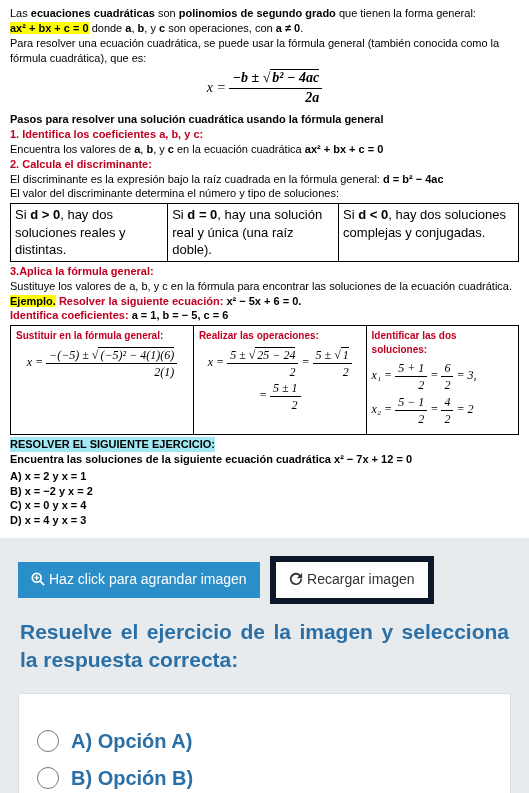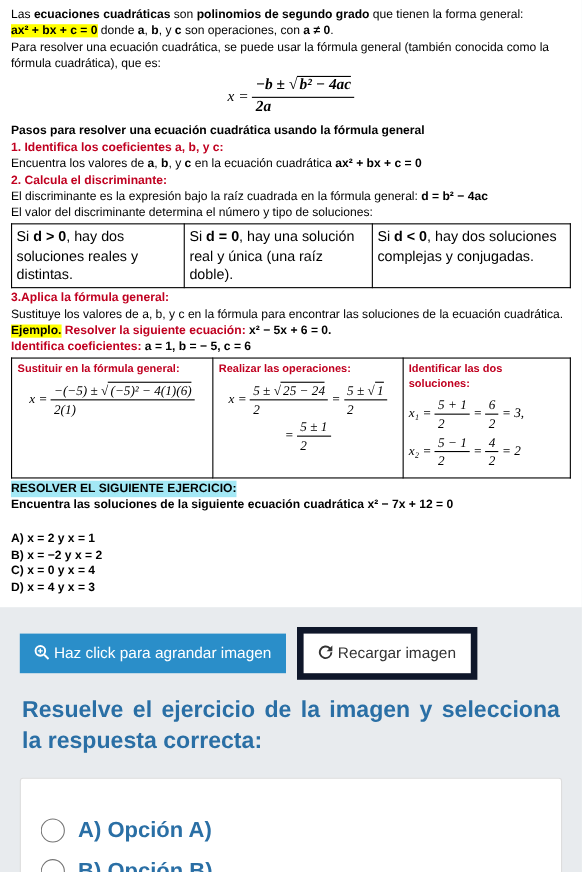--- a/index.html
+++ b/index.html
@@ -3,31 +3,31 @@
 <meta charset="utf-8">
 <style>
 *{box-sizing:border-box;margin:0;padding:0}
 body{background:#e8ebee;font-family:Arial,Helvetica,sans-serif;width:529px}
 .doc{background:#fff;padding:6px 10px 10px;font-size:11px;line-height:1.35;color:#000}
 .hl-y{background:#ffff00}
 .hl-c{background:#a3e8f5}
 .red{color:#c00020;font-weight:bold}
 .b{font-weight:bold}
 .formula{text-align:center;font-family:'Times New Roman',serif;font-style:italic;font-size:14px;margin:4px 0}
-.frac{display:inline-block;vertical-align:middle;text-align:left}
+.frac{display:inline-block;vertical-align:middle;text-align:right}
 .frac .num{display:block;border-bottom:1px solid #000;padding:0 3px}
 .frac .den{display:block;padding:0 3px}
 .sqrt{border-top:1px solid #000;padding-left:2px}
 .radsym{font-style:normal}
 table.disc{border-collapse:collapse;width:100%;margin:2px 0;font-size:13px}
 table.disc td{border:1px solid #000;padding:2px 4px;vertical-align:top}
 table.ex{border-collapse:collapse;width:100%;margin:2px 0;font-size:10px}
 table.ex td{border:1px solid #000;padding:3px 5px;vertical-align:top}
 table.ex td .formula{font-size:12px}
-.opts{margin-top:16px}
+.opts{margin-top:2px}
 .controls{padding:18px 18px 0}
 .btn{display:inline-block;border-radius:0;padding:9px 13px;font-size:14px;cursor:pointer;vertical-align:middle}
 .btn-primary{background:#2a8ec9;color:#fff;border:none}
 .btn-light{background:#fff;color:#333;border:6px solid #0f172a;margin-left:6px}
 .icon{display:inline-block;vertical-align:middle;margin-right:4px}
 .question{padding:14px 20px 8px}
 .qtitle{color:#2a6fa5;font-size:21px;font-weight:bold;line-height:1.35;text-align:justify}
 .answers{background:#fff;margin:10px 18px 18px;border:1px solid #ddd;border-radius:3px;padding:22px 18px 18px}
 .ans-row{display:flex;margin:14px 0;cursor:pointer}
 .ans-row input[type=radio]{width:22px;height:22px;margin-right:12px;accent-color:#888;cursor:pointer}
@@ -37,21 +37,21 @@
 <body>
 
 <div class="doc">
   <div><span>Las </span><span class="b">ecuaciones cuadráticas</span><span> son </span><span class="b">polinomios de segundo grado</span><span> que tienen la forma general:</span></div>
   <div><span class="b hl-y">ax² + bx + c = 0</span><span> donde </span><span class="b">a</span><span>, </span><span class="b">b</span><span>, y </span><span class="b">c</span><span> son operaciones, con </span><span class="b">a ≠ 0</span><span>.</span></div>
   <div>Para resolver una ecuación cuadrática, se puede usar la fórmula general (también conocida como la fórmula cuadrática), que es:</div>
   <div class="formula">
     <span>x =</span>
     <span class="frac"><span class="num"><span class="b">−b ± </span><span class="radsym b">√</span><span class="sqrt b">b² − 4ac</span></span><span class="den b">2a</span></span>
   </div>
-  <div class="b">Pasos para resolver una ecuación cuadrática usando la fórmula general</div>
+  <div class="b">Pasos para resolver una solución cuadrática usando la fórmula general</div>
   <div class="red">1. Identifica los coeficientes a, b, y c:</div>
   <div><span>Encuentra los valores de </span><span class="b">a</span><span>, </span><span class="b">b</span><span>, y </span><span class="b">c</span><span> en la ecuación cuadrática </span><span class="b">ax² + bx + c = 0</span></div>
   <div class="red">2. Calcula el discriminante:</div>
   <div><span>El discriminante es la expresión bajo la raíz cuadrada en la fórmula general: </span><span class="b">d = b² − 4ac</span></div>
   <div>El valor del discriminante determina el número y tipo de soluciones:</div>
   <table class="disc">
     <tbody>
         <tr>
       <td><span>Si </span><span class="b">d &gt; 0</span><span>, hay dos soluciones reales y distintas.</span></td>
       <td><span>Si </span><span class="b">d = 0</span><span>, hay una solución real y única (una raíz doble).</span></td>

